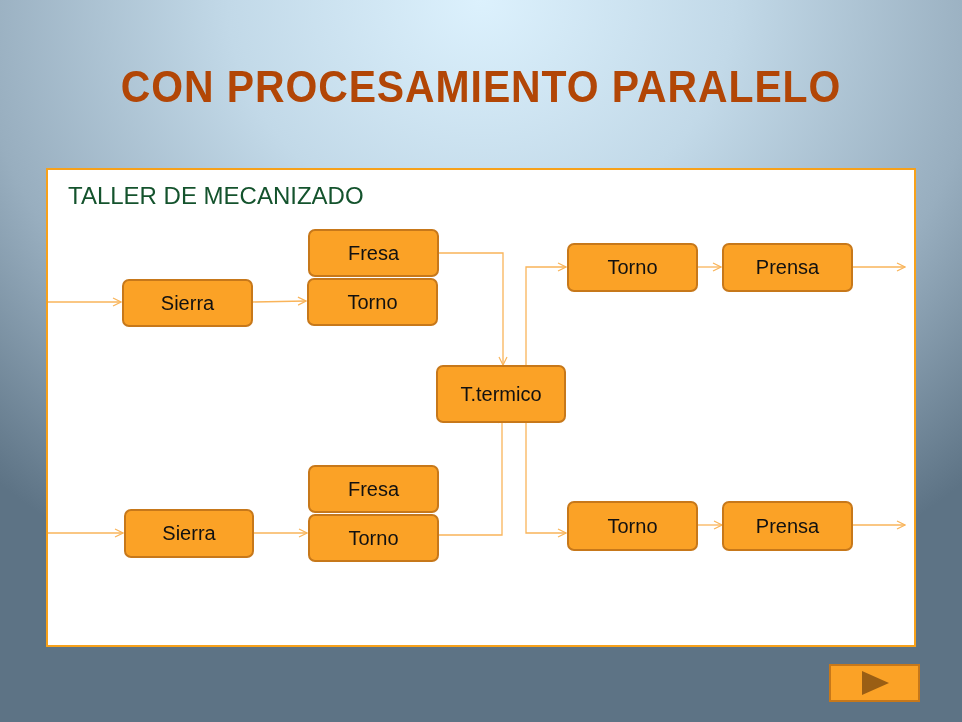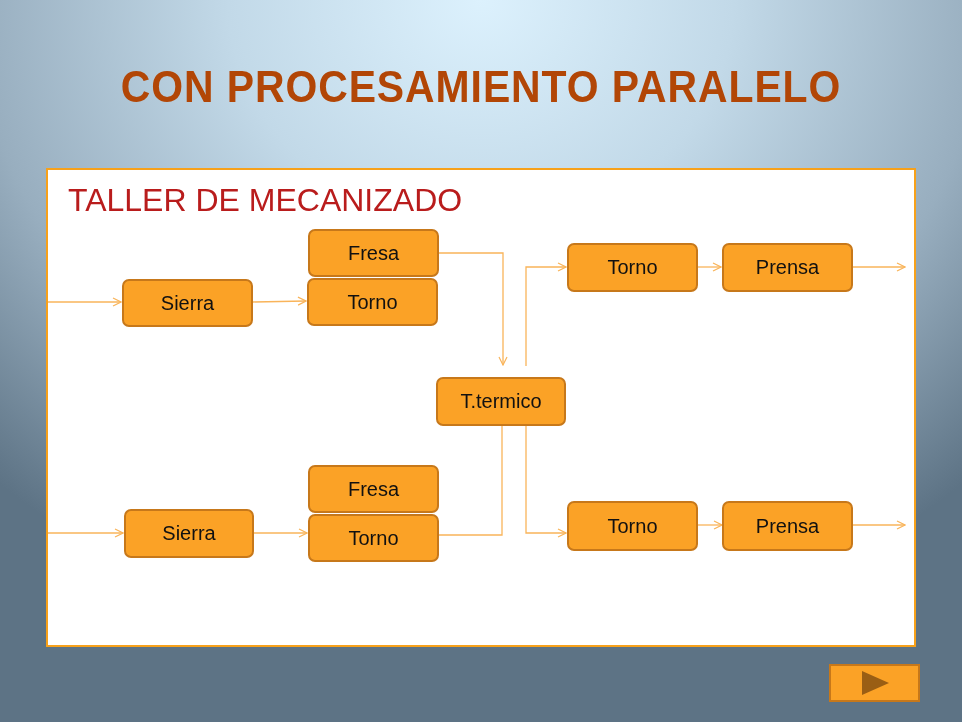--- a/index.html
+++ b/index.html
@@ -12,21 +12,21 @@
     position:absolute; left:0; top:62px; width:962px; text-align:center;
     font-family:"Liberation Sans", sans-serif; font-weight:bold;
     font-size:44px; color:#b24606; letter-spacing:1px;
     transform:scaleX(0.93); transform-origin:center;
   }
   .panel {
     position:absolute; left:46px; top:168px; width:866px; height:475px;
     background:#ffffff; border:2px solid #f7a11a; box-sizing:content-box;
   }
   .panel-title {
-    position:absolute; left:20px; top:12px; font-size:32px; color:#b91c1c;
+    position:absolute; left:20px; top:12px; font-size:24px; color:#14532d;
     font-family:"Liberation Sans", sans-serif;
   }
   .node {
     position:absolute; background:#fba226; border:2px solid #c7781a;
     border-radius:7px; box-sizing:border-box;
     display:flex; align-items:center; justify-content:center;
     font-size:20px; color:#111;
   }
   svg.lines { position:absolute; left:0; top:0; width:962px; height:722px; pointer-events:none; }
   .next-btn {
@@ -67,21 +67,21 @@
     <line x1="853" y1="267" x2="905" y2="267" marker-end="url(#arr)"></line>
     <line x1="698" y1="525" x2="722" y2="525" marker-end="url(#arr)"></line>
     <line x1="853" y1="525" x2="905" y2="525" marker-end="url(#arr)"></line>
   </g>
 </svg>
 
 <div class="node" style="left:122px;top:279px;width:131px;height:48px;">Sierra</div>
 <div class="node" style="left:308px;top:229px;width:131px;height:48px;">Fresa</div>
 <div class="node" style="left:307px;top:278px;width:131px;height:48px;">Torno</div>
 
-<div class="node" style="left:436px;top:365px;width:130px;height:49px;margin-top:12px;">T.termico</div>
+<div class="node" style="left:436px;top:365px;width:130px;height:58px;">T.termico</div>
 
 <div class="node" style="left:567px;top:243px;width:131px;height:49px;">Torno</div>
 <div class="node" style="left:722px;top:243px;width:131px;height:49px;">Prensa</div>
 
 <div class="node" style="left:124px;top:509px;width:130px;height:49px;">Sierra</div>
 <div class="node" style="left:308px;top:465px;width:131px;height:48px;">Fresa</div>
 <div class="node" style="left:308px;top:514px;width:131px;height:48px;">Torno</div>
 
 <div class="node" style="left:567px;top:501px;width:131px;height:50px;">Torno</div>
 <div class="node" style="left:722px;top:501px;width:131px;height:50px;">Prensa</div>

